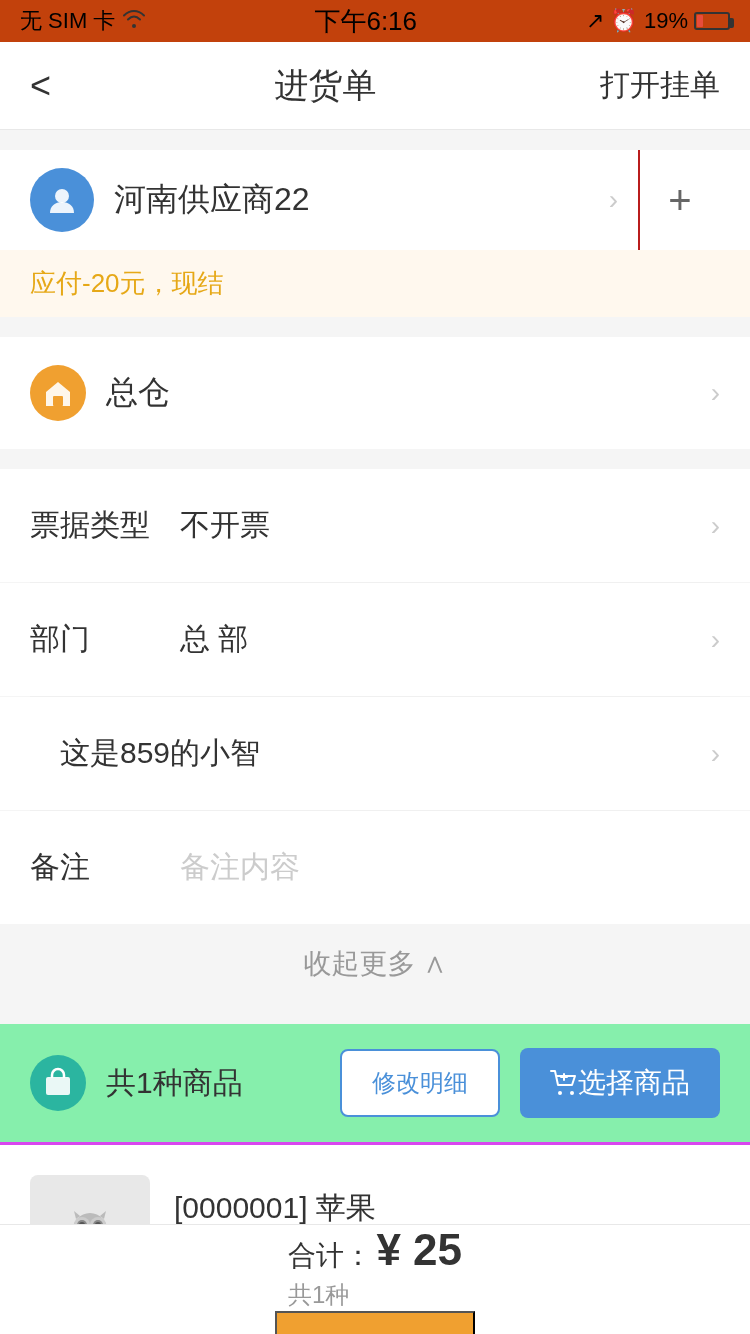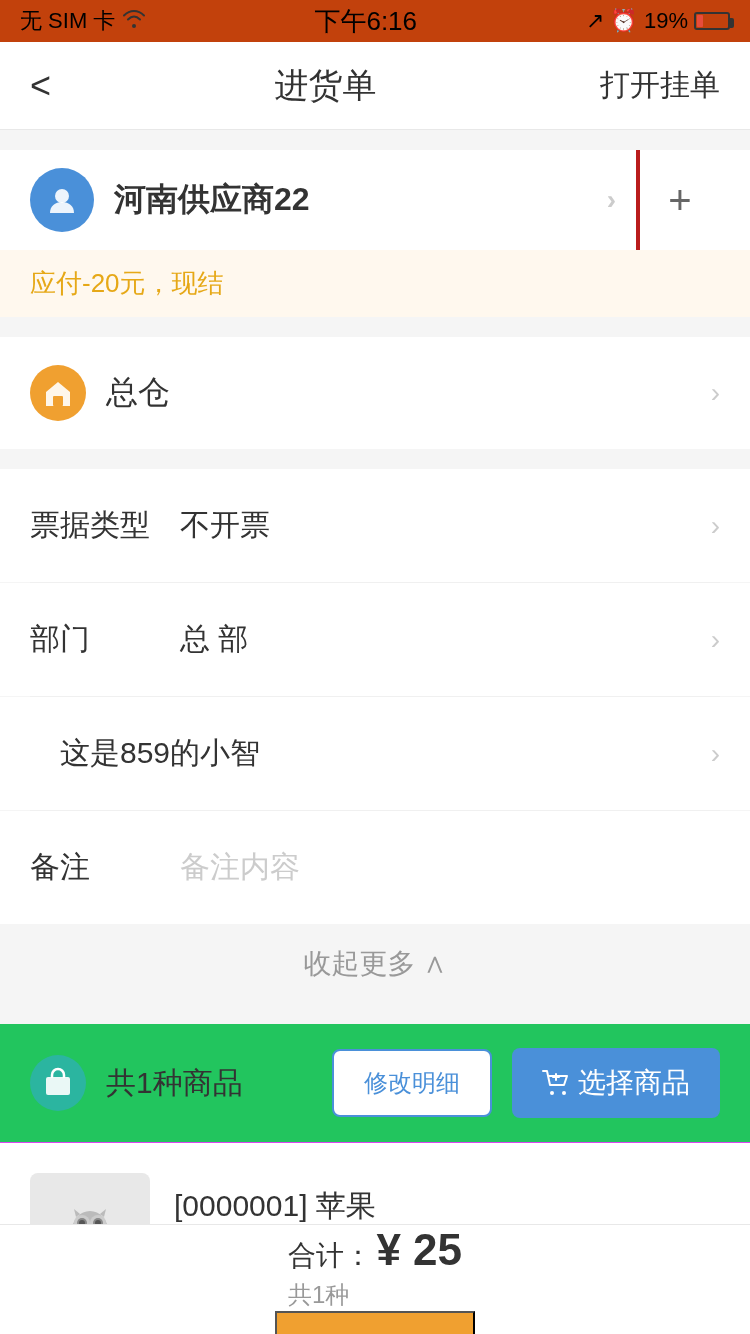--- a/index.html
+++ b/index.html
@@ -63,23 +63,22 @@
       background: #fff;
       display: flex;
       align-items: center;
       padding: 0 30px;
     }
     .supplier-main {
       flex: 1;
       display: flex;
       align-items: center;
       height: 100px;
-      border-right: 4px solid #b91c1c;
+      border-right: 2px solid #b91c1c;
       padding-right: 20px;
-      font-weight: bold;
     }
     .avatar-circle {
       width: 64px; height: 64px; border-radius: 50%;
       background: #4a90d9;
       display: flex; align-items: center; justify-content: center;
       color: #fff; font-size: 28px; flex-shrink: 0;
     }
     .supplier-name {
       flex: 1; font-size: 32px; color: #333; margin-left: 20px;
     }
@@ -134,25 +133,25 @@
     
     .collapse-bar {
       background: #f5f5f5;
       height: 80px;
       display: flex; align-items: center; justify-content: center;
       font-size: 28px; color: #999;
     }
 
     
     .product-header {
-      background: #22c55e;
+      background: #86efac;
       display: flex;
       align-items: center;
       padding: 24px 30px;
-      border-bottom: 1px solid #d946ef;
+      border-bottom: 3px solid #d946ef;
     }
     .product-count-icon {
       width: 56px; height: 56px; border-radius: 50%;
       background: #2bb5a0;
       display: flex; align-items: center; justify-content: center;
       flex-shrink: 0;
     }
     .product-count-text {
       flex: 1; font-size: 30px; color: #333; margin-left: 20px;
     }
@@ -165,21 +164,21 @@
       background: #fff;
       margin-right: 20px;
     }
     .btn-blue {
       border: none;
       border-radius: 8px;
       padding: 16px 30px;
       font-size: 28px;
       color: #fff;
       background: #4a90d9;
-      display: flex; align-items: center; gap: 8px;
+      display: flex; align-items: center; 
     }
 
     
     .product-item {
       background: #fff;
       display: flex;
       align-items: center;
       padding: 30px;
       border-bottom: 1px solid #f0f0f0;
     }

